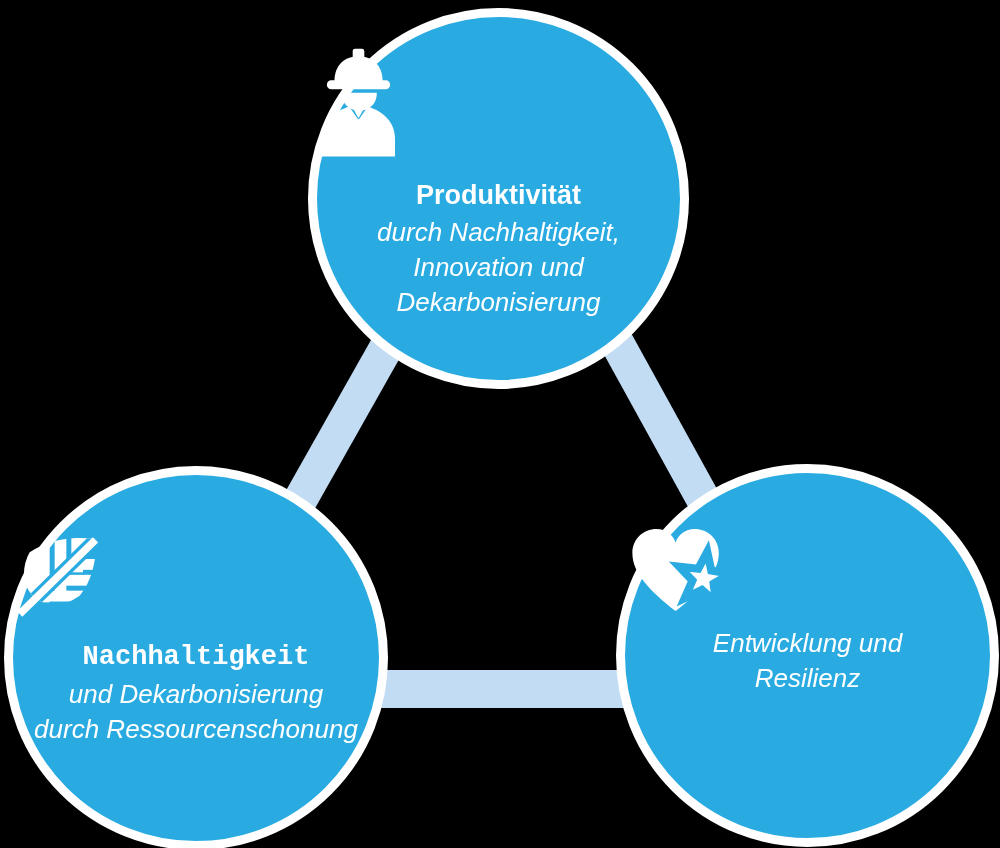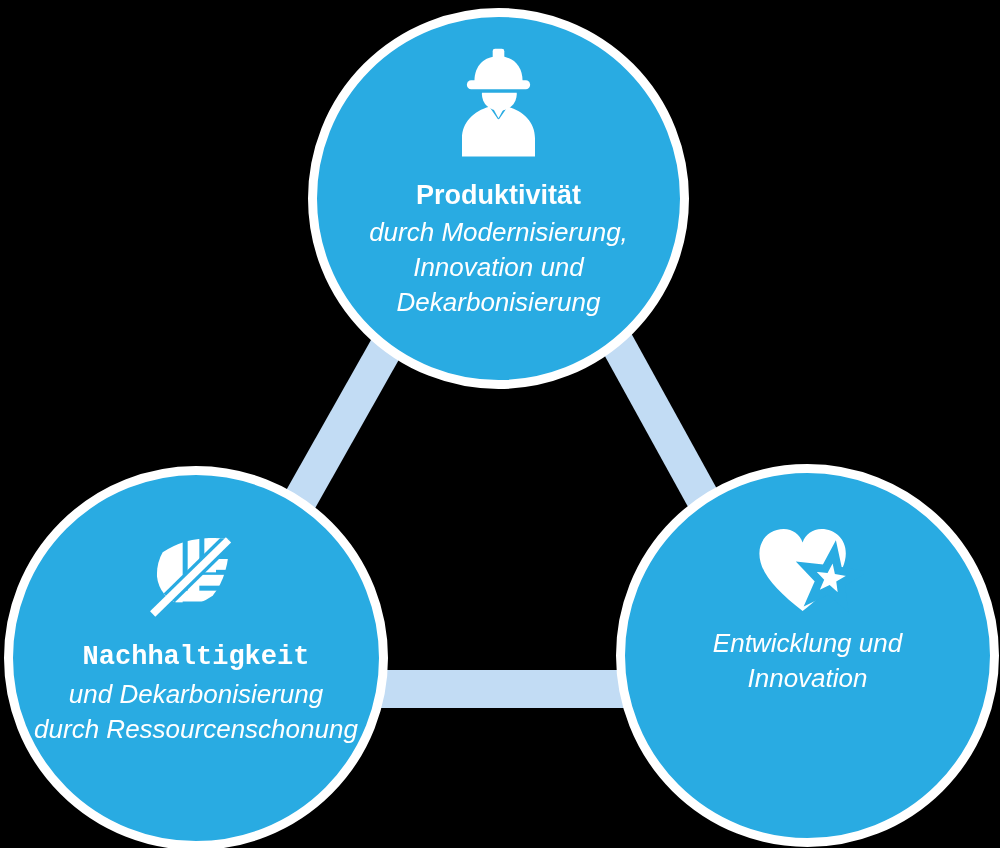--- a/index.html
+++ b/index.html
@@ -7,21 +7,21 @@
     position:relative;width:1000px;height:848px;overflow:hidden;
     background:var(--bg,#000);
     font-family:"Liberation Sans",sans-serif;
   }
   .connectors{position:absolute;left:0;top:0;width:1000px;height:848px;}
   .node{
     position:absolute;border-radius:50%;
     background:var(--node-fill,#29abe2);
     border:9px solid var(--node-ring,#fff);
     box-sizing:border-box;
-    display:flex;flex-direction:column;align-items:center;
+    display:flex;flex-direction:column;
     color:var(--text,#fff);text-align:center;
   }
   .node-top{left:308px;top:8px;width:381px;height:381px;}
   .node-left{left:4px;top:466px;width:384px;height:384px;}
   .node-right{left:616px;top:464px;width:383px;height:383px;}
   .icon{flex:0 0 auto;}
   .node-top .icon{margin-top:30px;height:112px;}
   .node-left .icon{margin-top:44px;height:100px;}
   .node-right .icon{margin-top:48px;height:99px;}
   .node-title{font-weight:700;font-size:27px;line-height:28px;}
@@ -48,21 +48,21 @@
         <path d="M21,41 C21,22 33,11 50,11 C67,11 79,22 79,41 Z"></path>
         <rect x="12" y="40" width="76" height="11" rx="5"></rect>
         <path d="M30,55 h42 v2 a21,20 0 0 1 -42,0 Z"></path>
         <path d="M6,132 L6,110 C6,91 20,77 39,72 L50,88 L61,72 C80,77 94,91 94,110 L94,132 Z"></path>
         <polygon points="44,75 56,75 50,86"></polygon>
         <polygon points="46,87 54,87 59,114 50,127 41,114"></polygon>
       </g>
     </svg>
     <div class="node-title">Produktivität</div>
     <div class="node-sub">
-      <div>durch Modernisierung,</div>
+      <div>durch Nachhaltigkeit,</div>
       <div>Innovation und</div>
       <div>Dekarbonisierung</div>
     </div>
   </div>
 
   <div class="node node-left">
     <svg class="icon" viewBox="0 0 120 120" width="100" height="100">
       <defs>
         <clipPath id="leafclip">
           <path d="M20,40 Q52,18 100,24 Q100,68 80,92 Q58,107 42,103 Q16,94 13,68 Q13,52 20,40 Z"></path>
@@ -91,17 +91,17 @@
 
   <div class="node node-right">
     <svg class="icon" viewBox="0 0 124 110" width="112" height="99">
       <path fill="#ffffff" d="M56,100 C28,78 8,58 8,36 C8,20 20,9 35,9 C45,9 53,15 56,24 C59,15 67,9 77,9 C92,9 104,20 104,36 C104,57 84,78 56,100 Z"></path>
       <g transform="rotate(8 87 64)">
         <polygon fill="#ffffff" stroke="#29abe2" stroke-width="9" stroke-linejoin="miter" points="87,34 94.3,53.9 115.5,54.7 98.9,67.9 104.6,88.3 87,76.5 69.4,88.3 75.1,67.9 58.5,54.7 79.7,53.9"></polygon>
       </g>
     </svg>
     <div class="node-sub">
       <div>Entwicklung und</div>
-      <div>Innovation</div>
+      <div>Resilienz</div>
     </div>
   </div>
 
 </div>
 
 </body></html>

